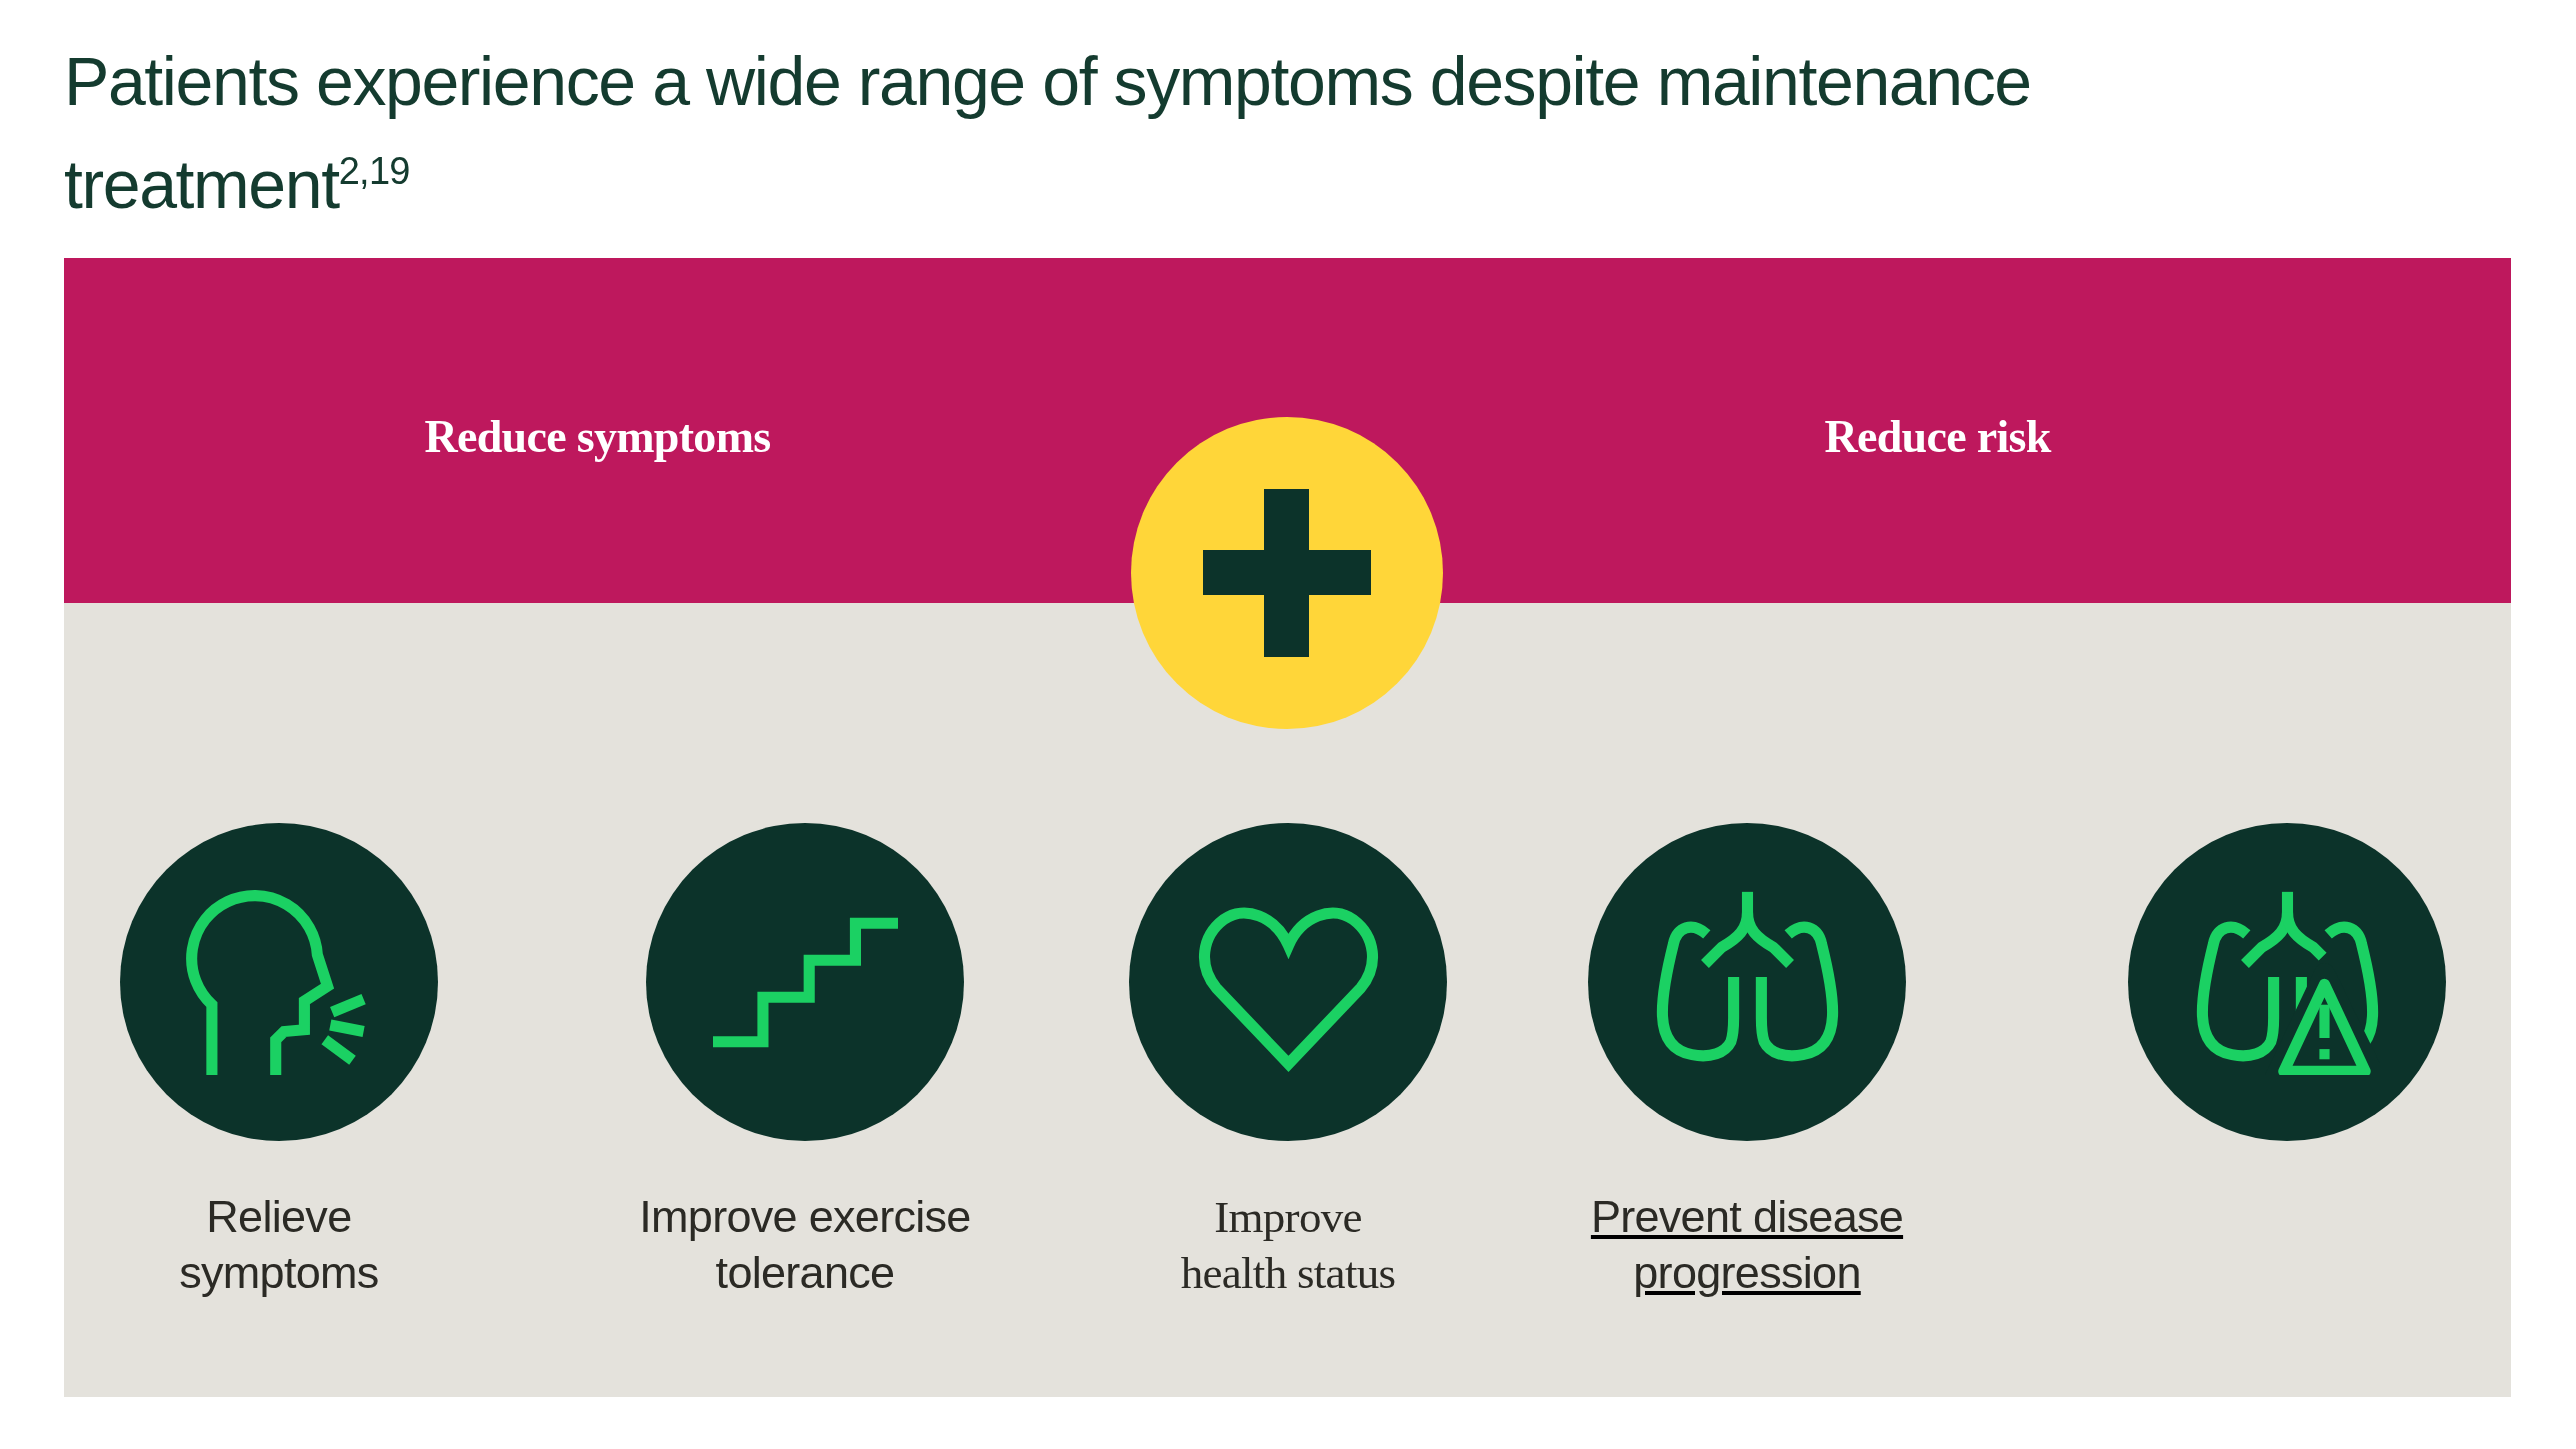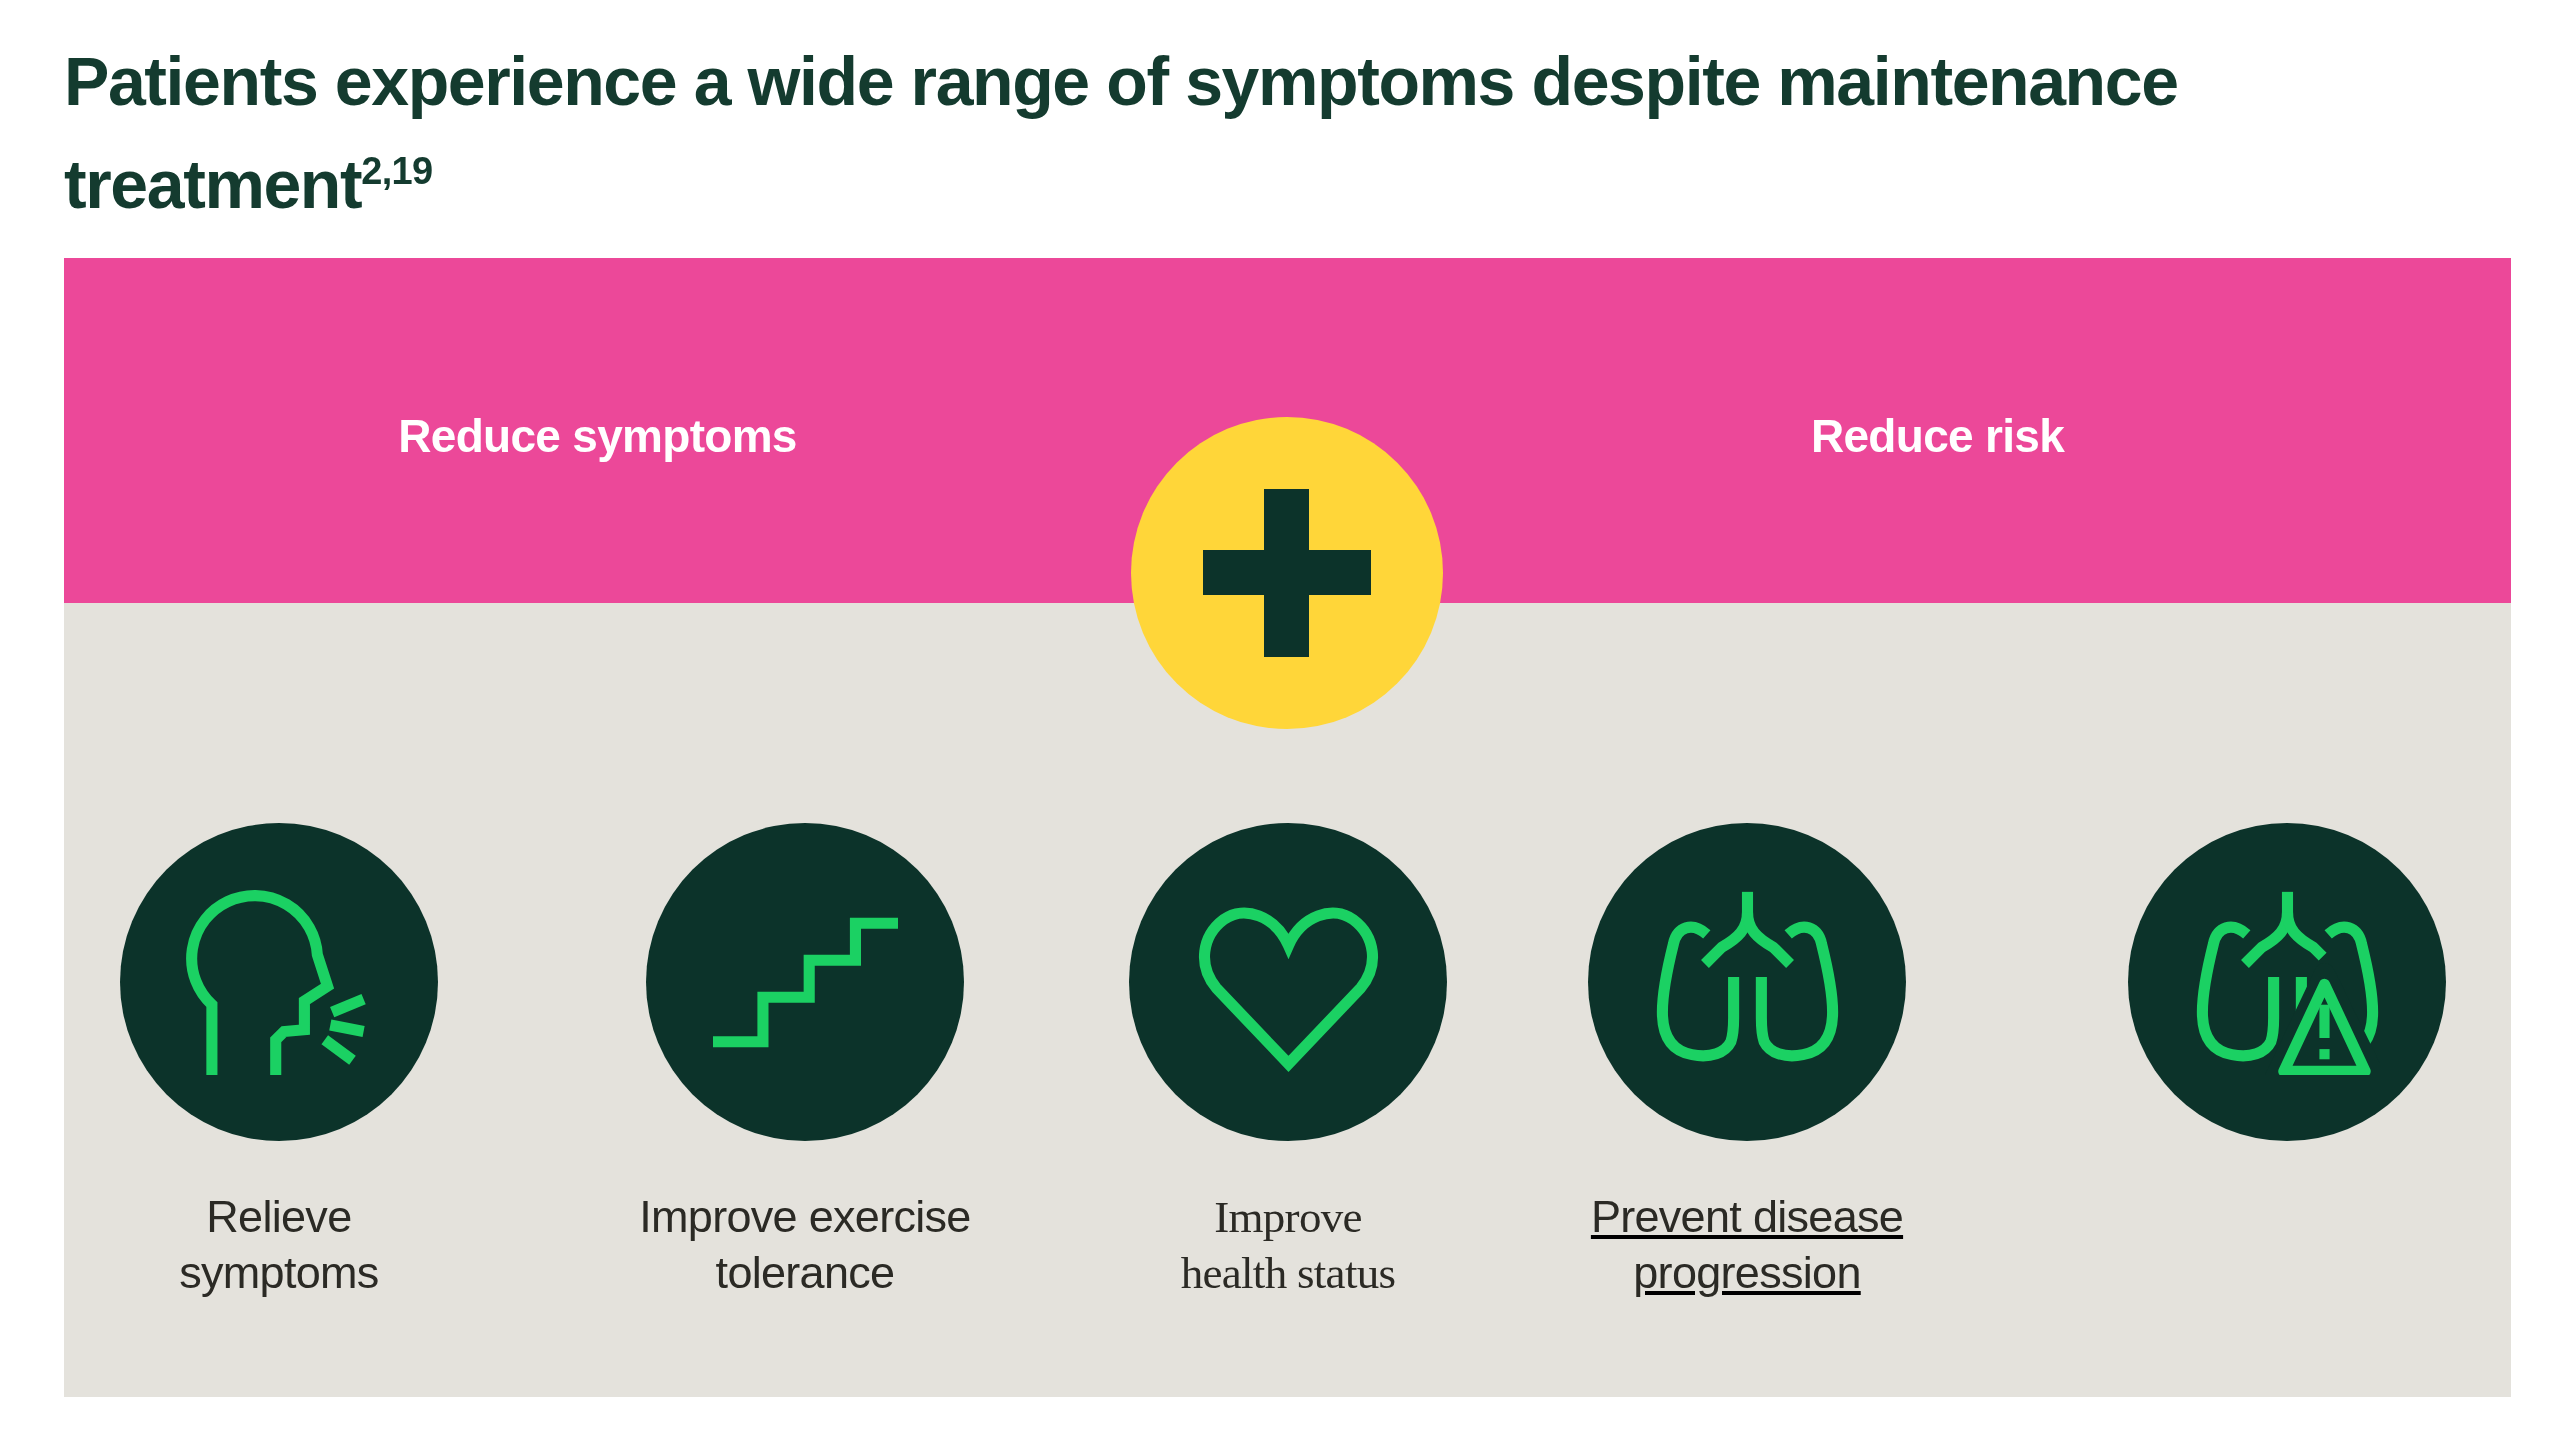--- a/index.html
+++ b/index.html
@@ -1,35 +1,36 @@
 <!DOCTYPE html>
 <html style="font-size:11px"><head>
 <meta charset="utf-8">
 <style>
   * { margin: 0; padding: 0; box-sizing: border-box; }
   html, body { width: 2576px; height: 1449px; background: #ffffff; overflow: hidden; }
   body { font-family: "Liberation Sans", "DejaVu Sans", sans-serif; position: relative; }
 
   .page-title {
     position: absolute; left: 64px; top: 36px; width: 2298px;
-    font-size: 68px; line-height: 90px; font-weight: 700;
+    font-size: 68px; line-height: 90px; font-weight: 400;
     letter-spacing: -1.4px; color: #143b2f;
   }
   .page-title .sup {
     font-size: 38px; letter-spacing: -0.7px; vertical-align: super;
   }
 
   .panel {
     position: absolute; left: 64px; top: 258px;
     width: 2447px; height: 1139px; background: #e4e2dc;
   }
 
   .banner {
     position: absolute; left: 0; top: 0; width: 100%; height: 345px;
-    background: #ec4899;
+    background: #be185d;
+    font-family: Liberation Serif, serif;
   }
   .banner-zone {
     position: absolute; top: 0; height: 345px;
     display: flex; align-items: center; justify-content: center;
     color: #ffffff; font-size: 46px; font-weight: 700; letter-spacing: -0.7px;
     padding-top: 11px;
   }
   .banner-zone.left  { left: 0;      width: 1067px; }
   .banner-zone.right { left: 1340px; width: 1067px; }
 

